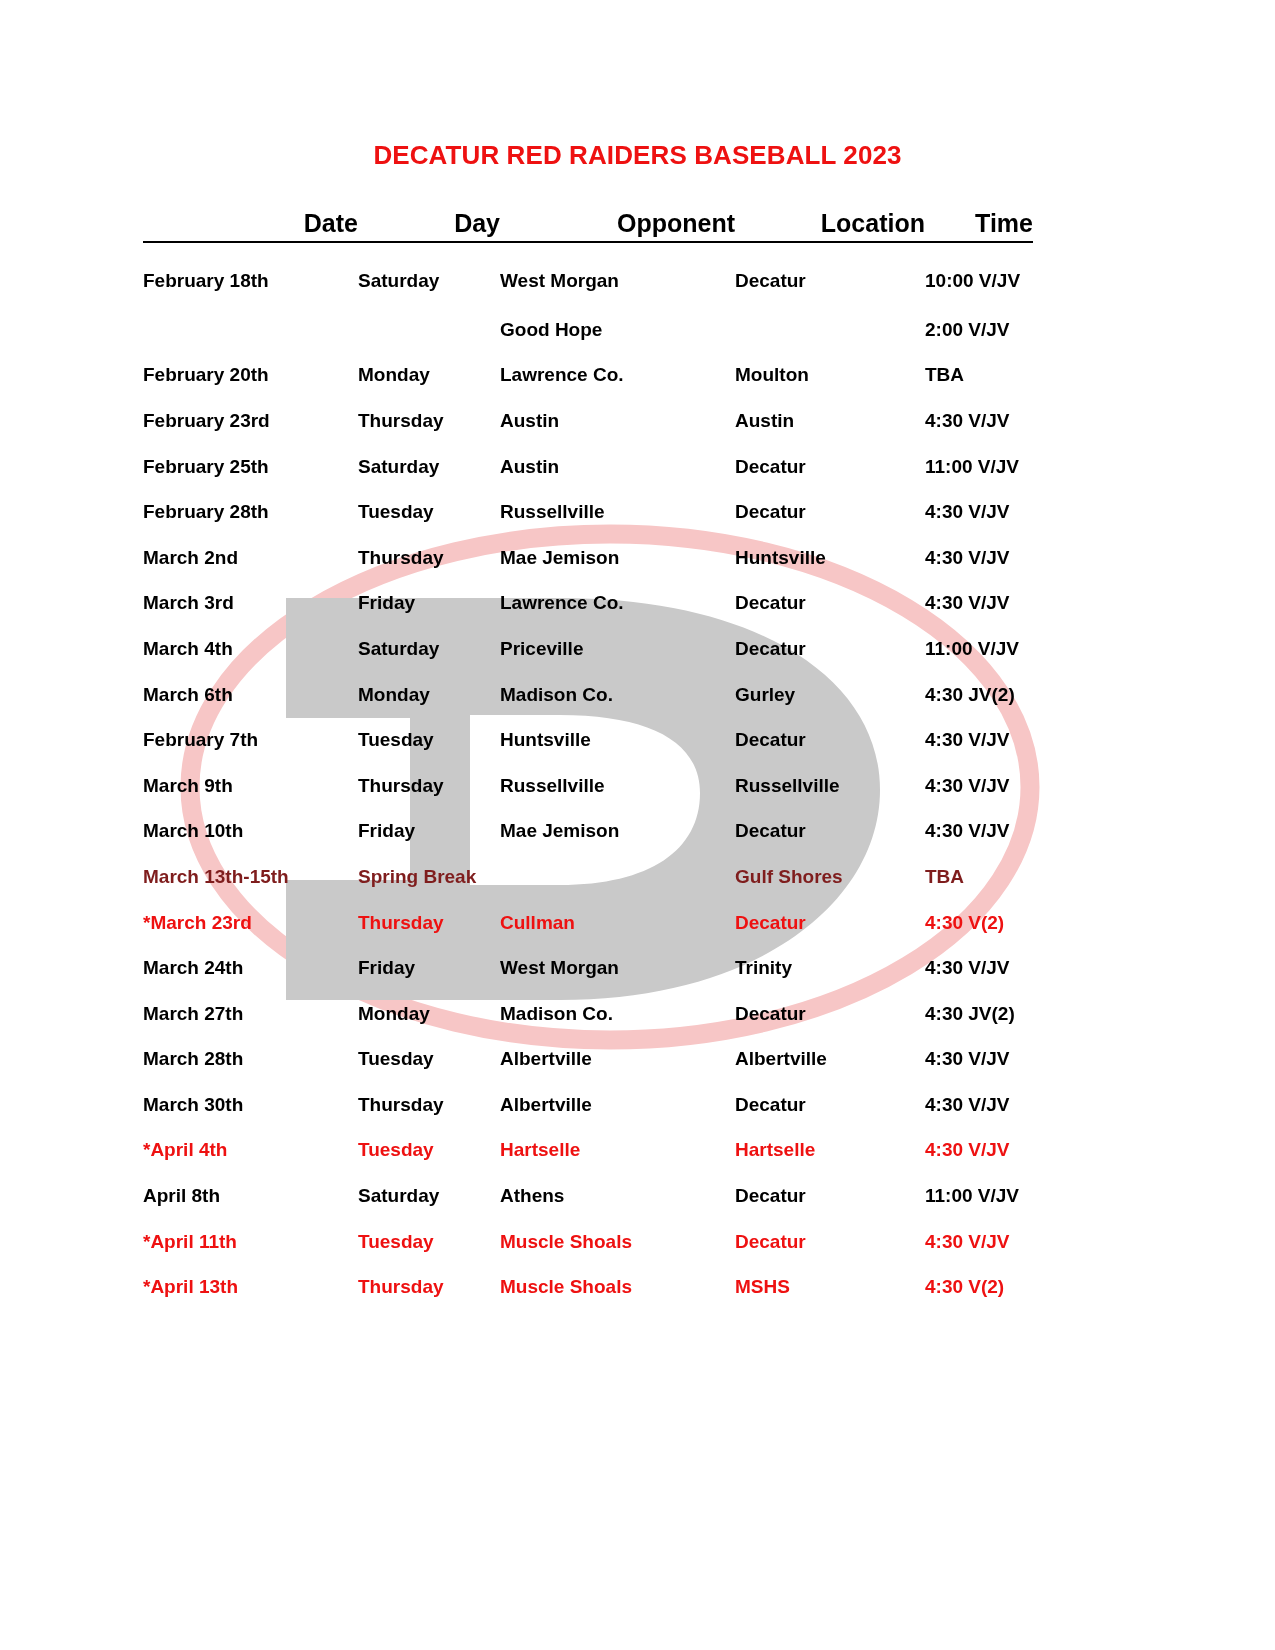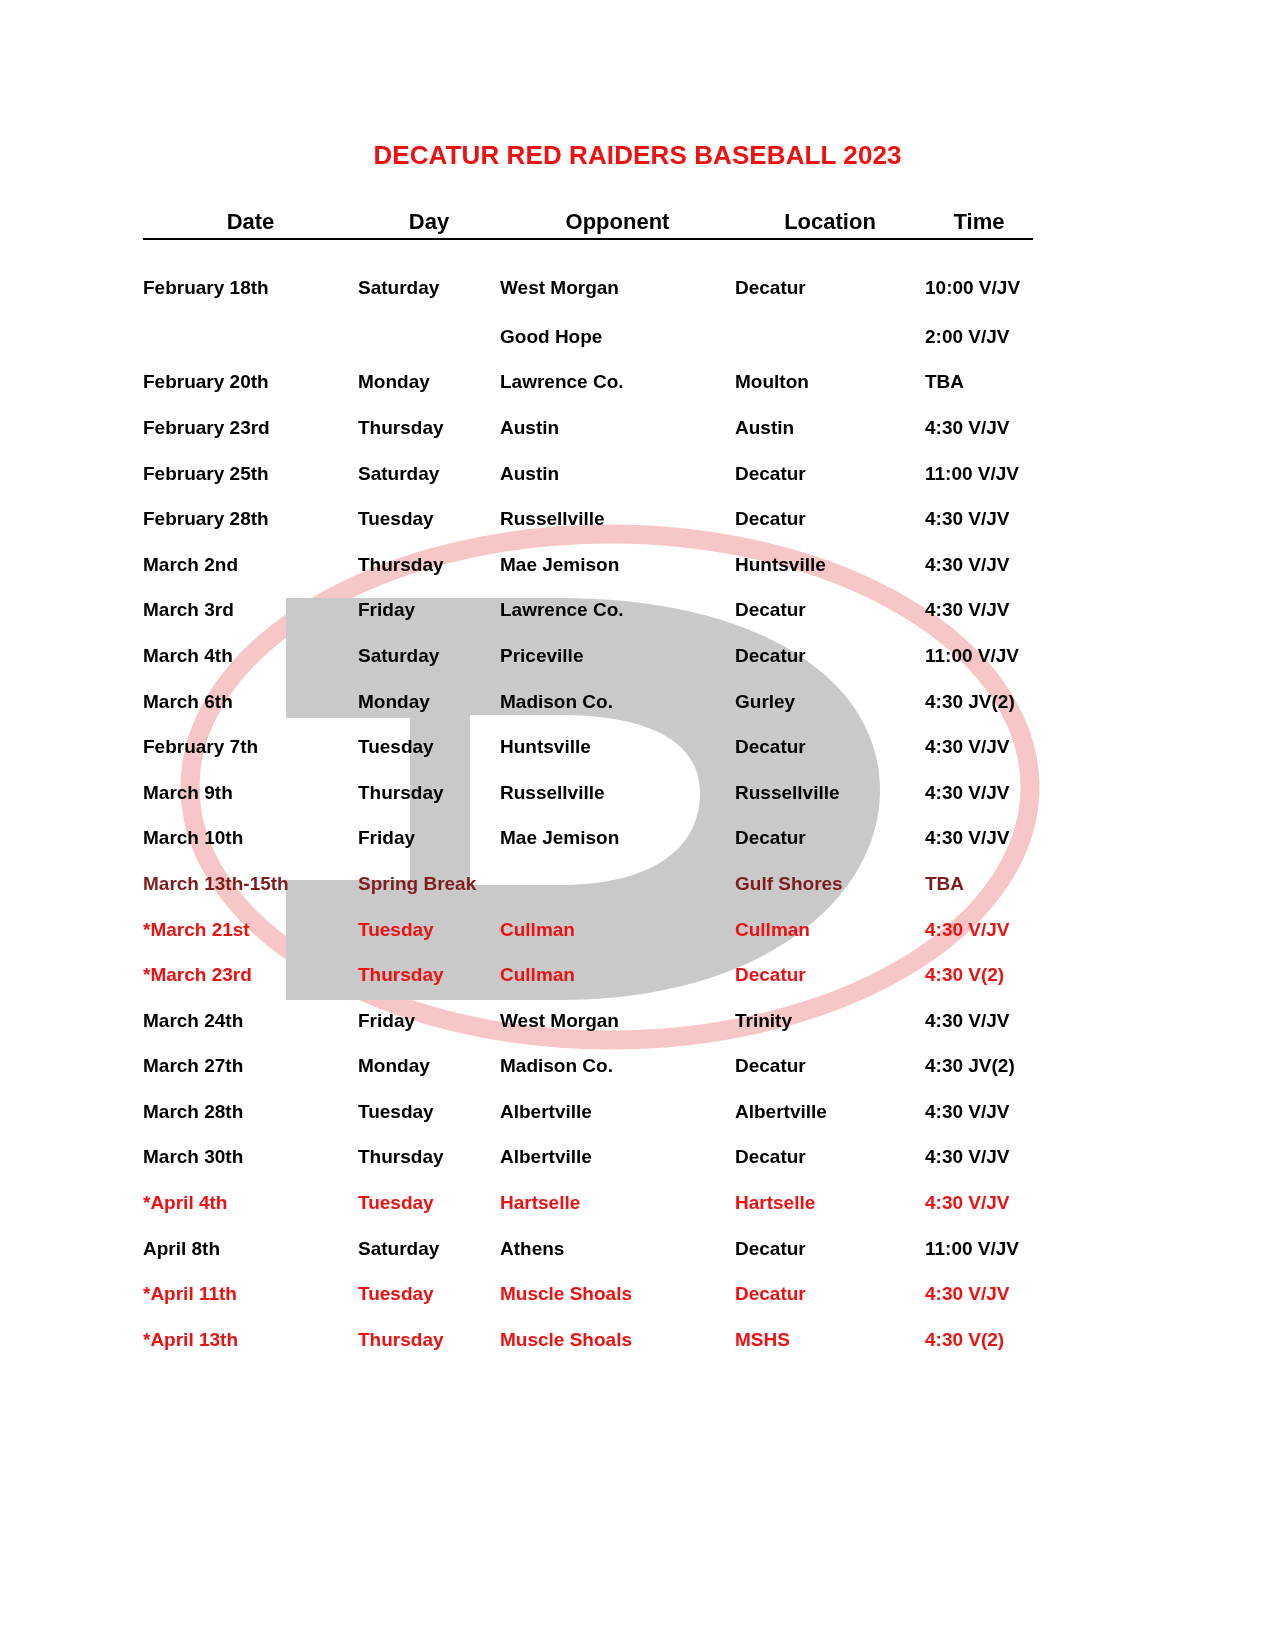--- a/index.html
+++ b/index.html
@@ -54,22 +54,22 @@
     width: 900px;
   }
 
   .sched-table {
     border-collapse: collapse;
     width: 890px;
     table-layout: fixed;
   }
 
   .sched-table th {
-    text-align: center;
-    font-size: 22px;
+    text-align: right;
+    font-size: 25px;
     font-weight: bold;
     color: #000000;
     padding: 0 0 3px 0;
     vertical-align: bottom;
     border-bottom: 2.5px solid #000000;
   }
 
   .sched-table td {
     font-size: 19px;
     font-weight: bold;
@@ -80,21 +80,21 @@
     white-space: nowrap;
   }
 
   
   .col-date     { width: 215px; }
   .col-day      { width: 142px; }
   .col-opponent { width: 235px; }
   .col-location { width: 190px; }
   .col-time     { width: 108px; }
 
-  tr.first-row td { padding-top: 22px; height: 52px; }
+  tr.first-row td { padding-top: 12px; height: 52px; }
 
   tr.c-red td  { color: #ee1111; }
   tr.c-blue td { color: #7f1d1d; }
 </style>
 </head>
 <body>
 
 <svg id="watermark" viewBox="0 0 1275 1650">
 
   <ellipse cx="610" cy="787" rx="420" ry="253" fill="none" stroke="#f7c6c6" stroke-width="19"></ellipse>
@@ -241,27 +241,20 @@
             <td>4:30 V/JV</td>
           </tr>
           <tr class="c-blue">
             <td>March 13th-15th</td>
             <td>Spring Break</td>
             <td></td>
             <td>Gulf Shores</td>
             <td>TBA</td>
           </tr>
           <tr class="c-red">
-            <td>*March 21st</td>
-            <td>Tuesday</td>
-            <td>Cullman</td>
-            <td>Cullman</td>
-            <td>4:30 V/JV</td>
-          </tr>
-          <tr class="c-red">
             <td>*March 23rd</td>
             <td>Thursday</td>
             <td>Cullman</td>
             <td>Decatur</td>
             <td>4:30 V(2)</td>
           </tr>
           <tr>
             <td>March 24th</td>
             <td>Friday</td>
             <td>West Morgan</td>

